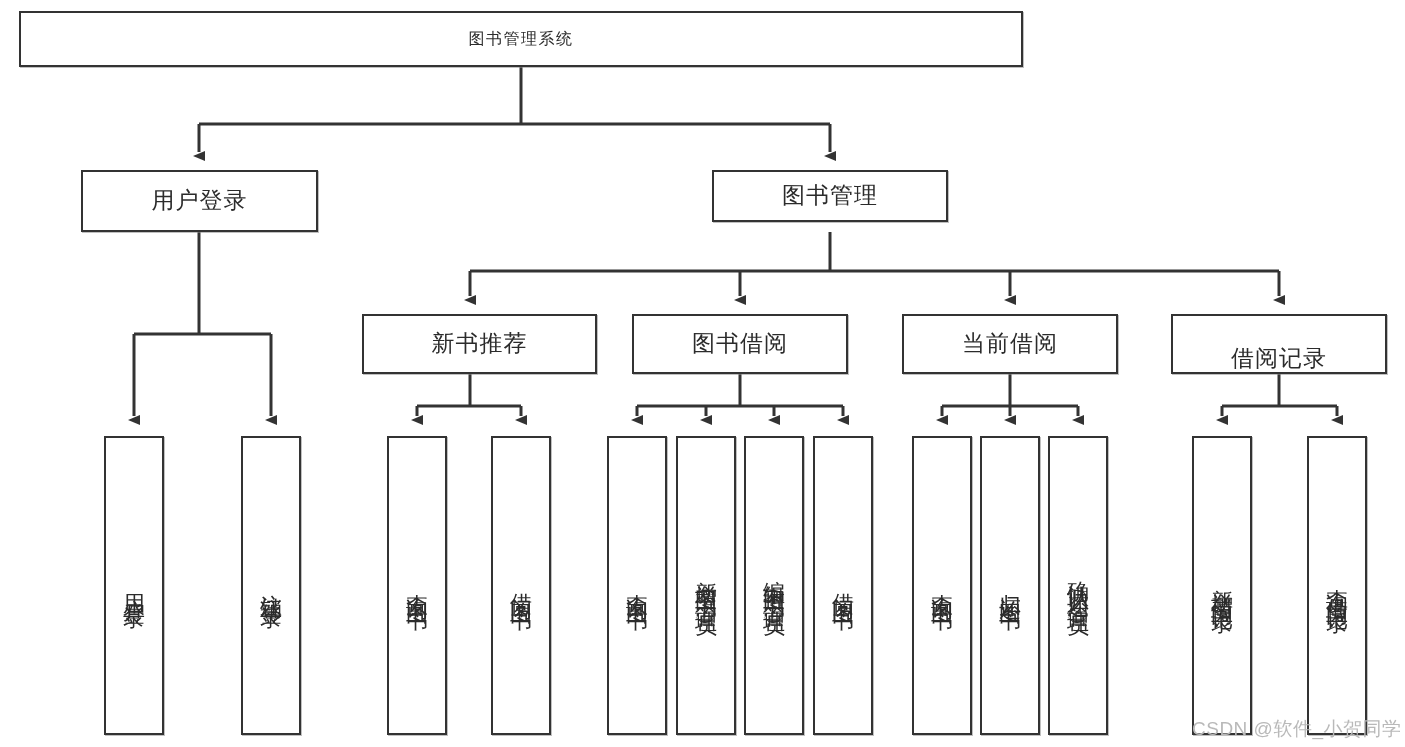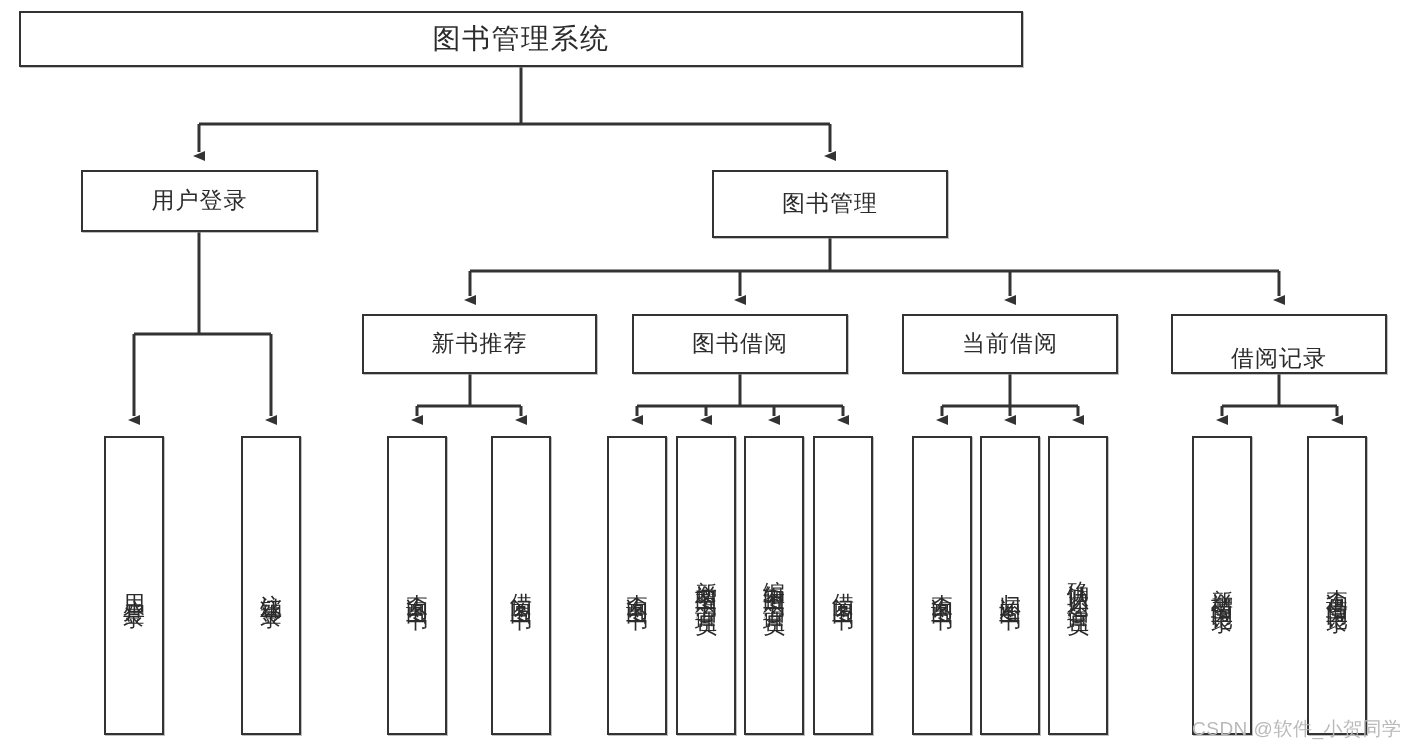--- a/index.html
+++ b/index.html
@@ -43,21 +43,21 @@
     text-align: center;
     line-height: 1.18;
     white-space: nowrap;
   }
   
   .node.horiz .node-label {
     font-size: 23px;
     letter-spacing: 1px;
   }
   .node.root .node-label {
-    font-size: 28px;
+    font-size: 16px;
     letter-spacing: 1.5px;
   }
   
   .node.vert {
     align-items: center;
     justify-content: center;
     padding: 4px 0;
   }
   .node.vert .node-label {
     writing-mode: vertical-rl;
@@ -150,21 +150,21 @@
   </svg>
 
   <div class="node horiz root" style="left:19px; top:11px; width:1004px; height:56px;">
     <span class="node-label">图书管理系统</span>
   </div>
 
   <div class="node horiz" style="left:81px; top:170px; width:237px; height:62px;">
     <span class="node-label">用户登录</span>
   </div>
 
-  <div class="node horiz" style="left:712px; top:170px; width:236px; height:68px;">
+  <div class="node horiz" style="left:712px; top:170px; width:236px; height:52px;">
     <span class="node-label">图书管理</span>
   </div>
 
   <div class="node horiz" style="left:362px; top:314px; width:235px; height:60px;">
     <span class="node-label">新书推荐</span>
   </div>
 
   <div class="node horiz" style="left:902px; top:314px; width:216px; height:60px;">
     <span class="node-label">当前借阅</span>
   </div>

